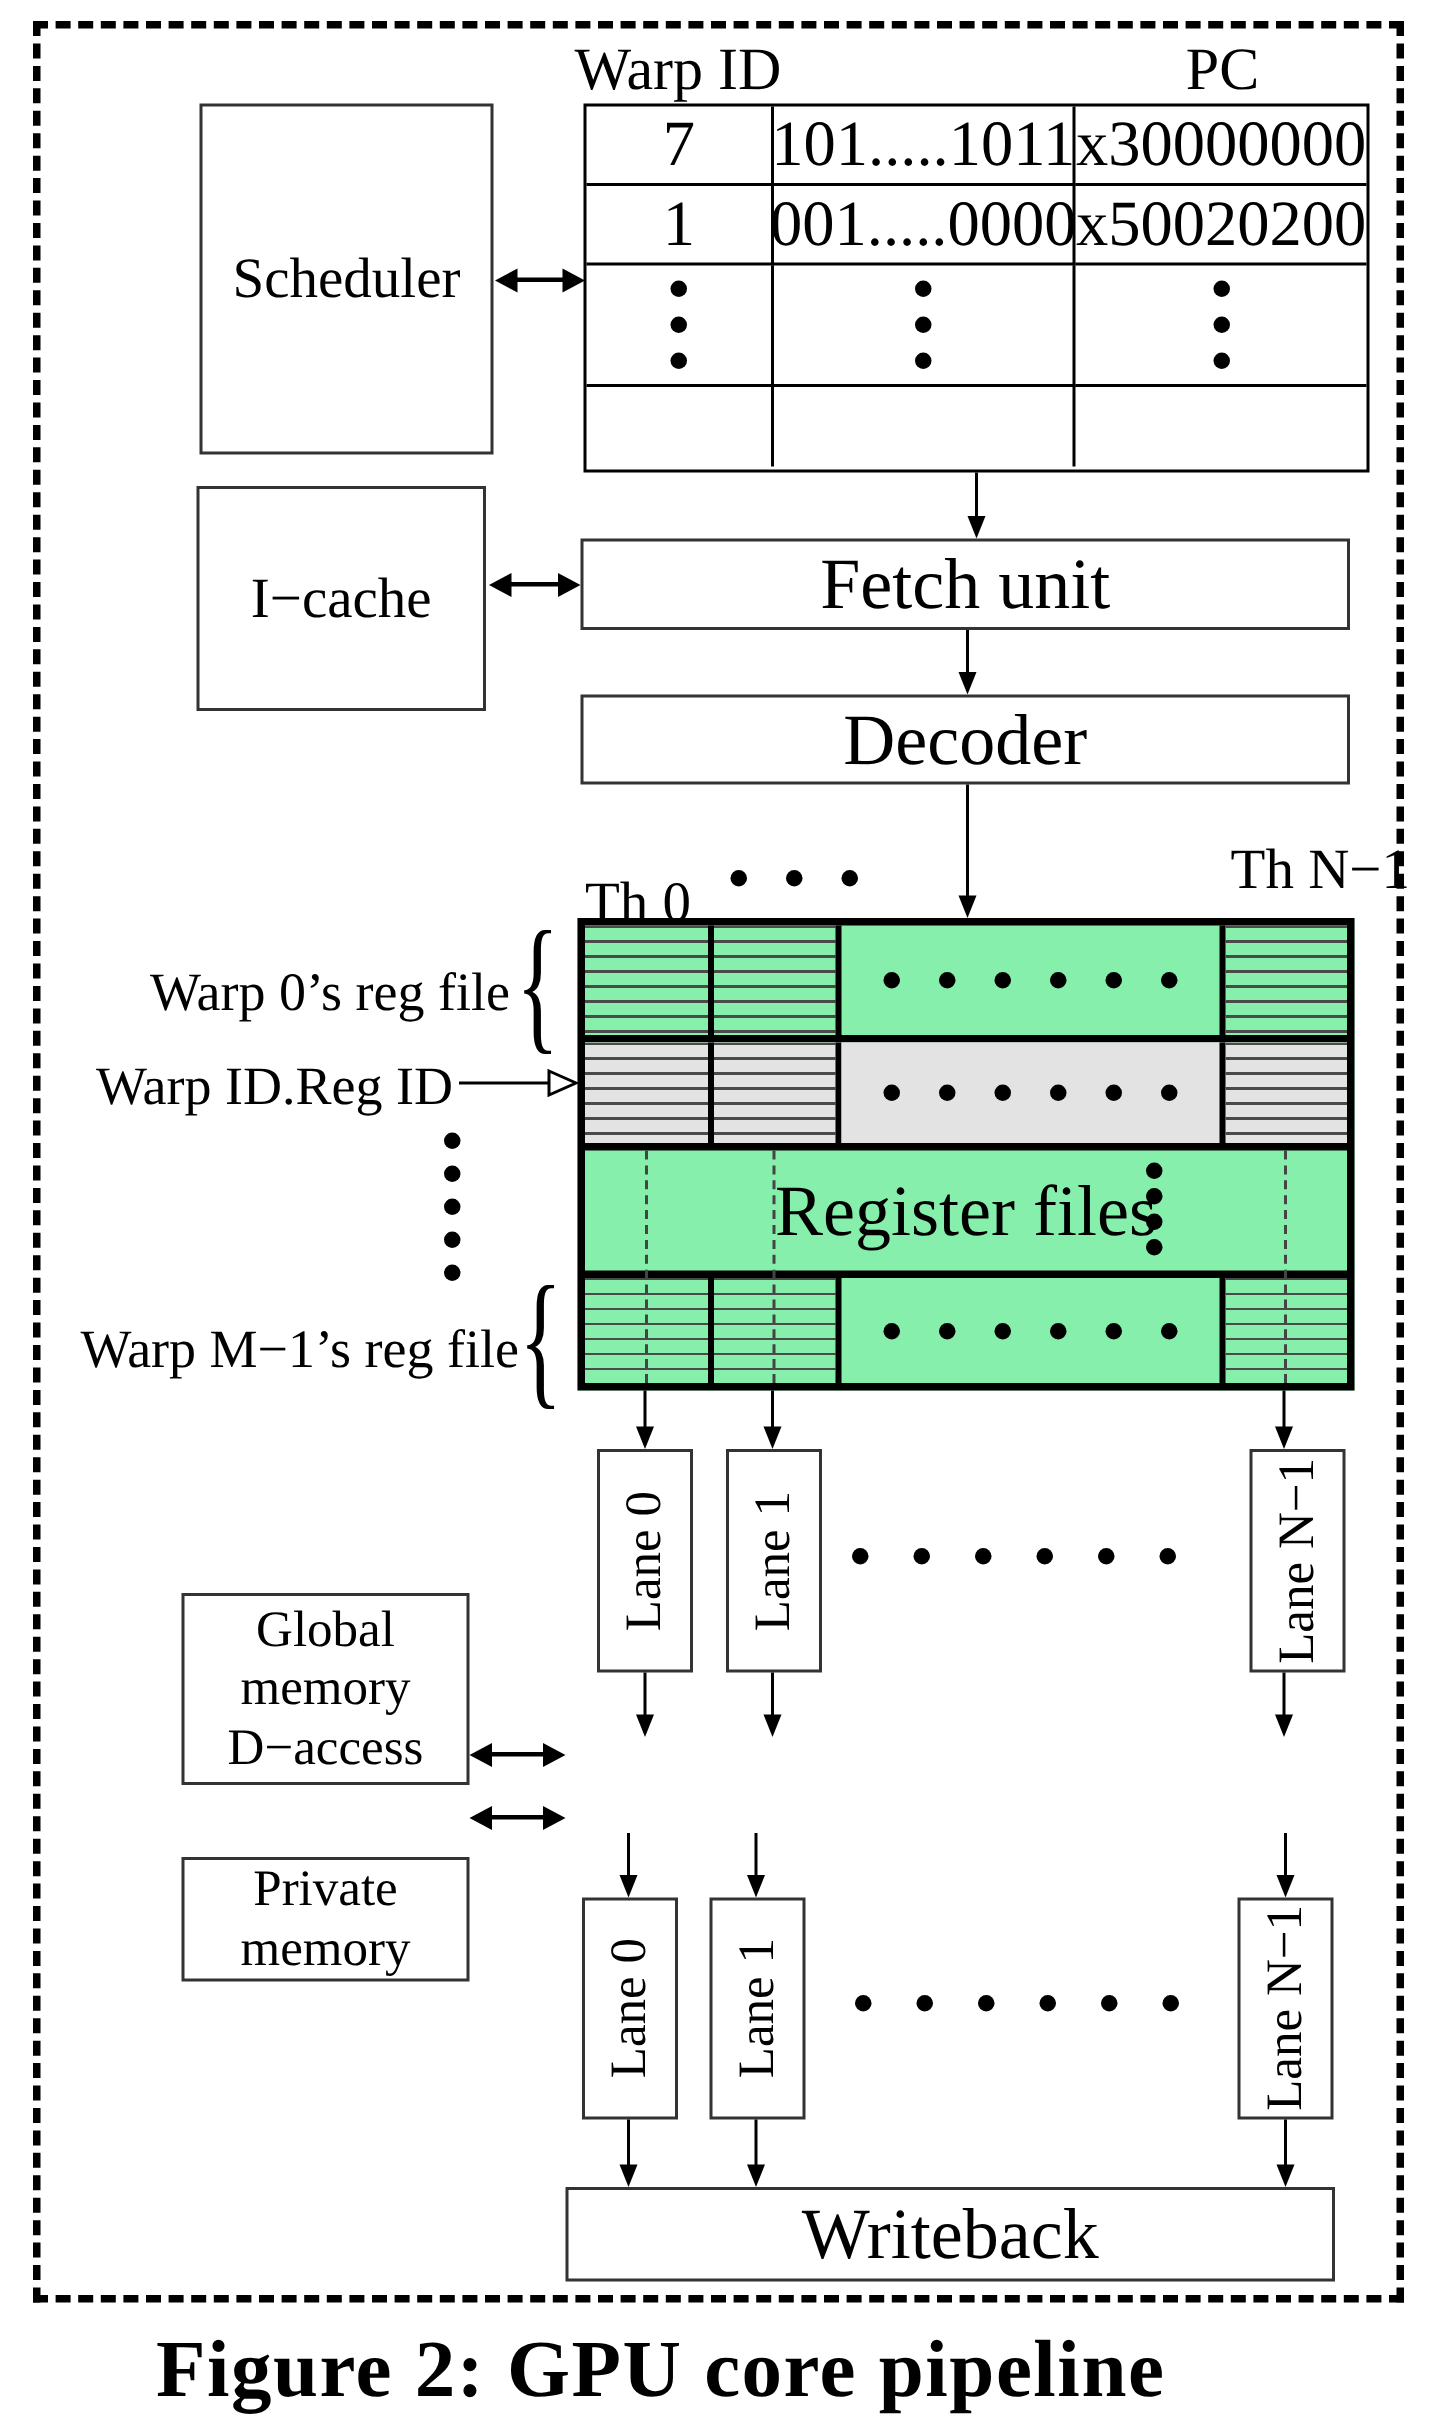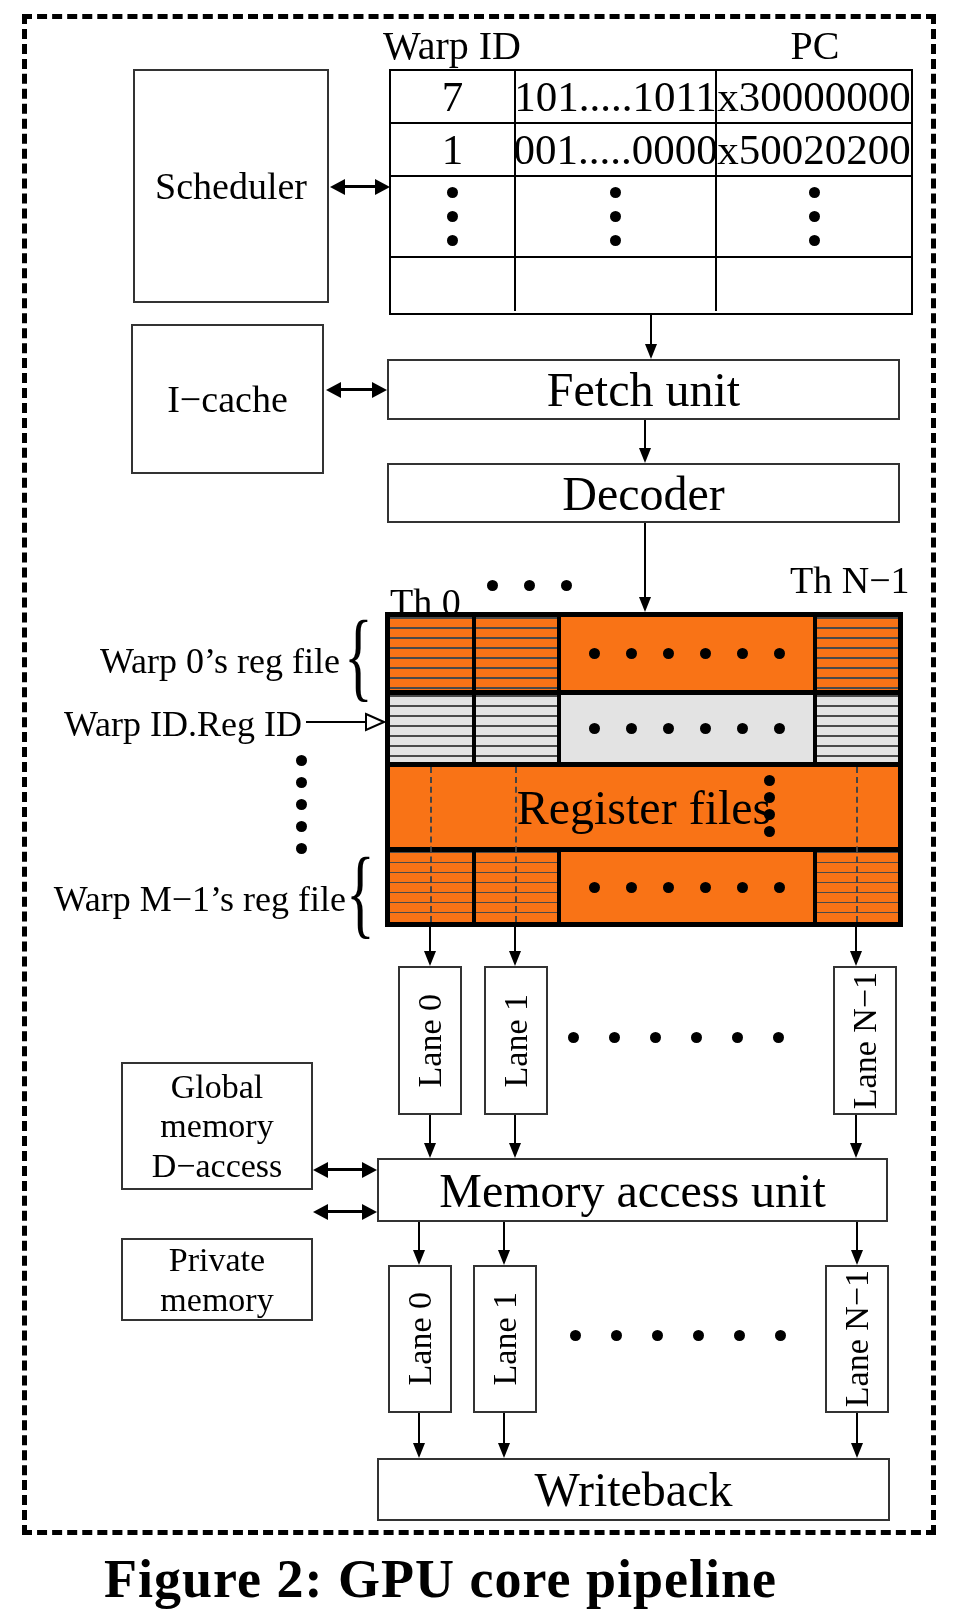--- a/index.html
+++ b/index.html
@@ -17,21 +17,21 @@
   .wtable{left:389px;top:69px;width:524px;height:246px;border:2px solid #000;box-sizing:border-box;
           display:grid;grid-template-columns:125px 201px 194px;grid-template-rows:53px 53px 81px 53px;}
   .wtable .cell{border-right:2px solid #000;border-bottom:2px solid #000;display:flex;
                 align-items:center;justify-content:center;font-size:43px;}
   .wtable .cell.last-col{border-right:none;}
   .wtable .cell.last-row{border-bottom:none;}
   
   .thead{top:22px;width:210px;text-align:center;font-size:40px;}
   
   .regblock{left:385px;top:612px;width:518px;height:315px;border:5px solid #000;
-            box-sizing:border-box;background:#f97316;}
+            box-sizing:border-box;background:#86efac;}
   .rf-band{display:flex;width:100%;}
   .hdiv{height:5px;background:#000;width:100%;}
   .vdiv{width:4px;background:#000;align-self:stretch;}
   .hatch{background-image:repeating-linear-gradient(to bottom,#4a4a4a 0 1.5px,transparent 1.5px 10px);}
   .c1{width:82px;} .c2{width:82px;} .cm{width:253px;display:flex;align-items:center;justify-content:center;}
   .c3{width:81px;}
   .grayband{background-color:#e3e3e3;}
   .grayband .cm{background-color:#e3e3e3;}
   .dashline{position:absolute;top:150px;height:155px;width:0;border-left:2px dashed #444;}
   
@@ -145,21 +145,21 @@
     <div class="shaft"></div>
       <div class="head"></div>
   </div>
 
   <div class="abs lbl38" style="left:390px;top:580px;text-align:right;">Th 0</div>
   <div class="abs dots-h gap26" style="left:487px;top:580px;">
       <span class="dot"></span>
       <span class="dot"></span>
       <span class="dot"></span>
     </div>
-  <div class="abs lbl38" style="left:790px;top:558px;width:150px;text-align:left;">Th N−1</div>
+  <div class="abs lbl38" style="left:790px;top:558px;width:150px;text-align:right;">Th N−1</div>
 
   <div class="abs regblock">
     <div class="rf-band" style="height:73px;">
       <div class="c1 hatch"></div>
         <div class="vdiv"></div>
       <div class="c2 hatch"></div>
         <div class="vdiv"></div>
       <div class="cm">
           <span class="dots-h gap26">
             <span class="dot"></span>
@@ -305,23 +305,20 @@
     <div class="shaft"></div>
       <div class="hl"></div>
       <div class="hr"></div>
   </div>
   <div class="darrow" style="left:313px;top:1204px;width:64px;">
     <div class="shaft"></div>
       <div class="hl"></div>
       <div class="hr"></div>
   </div>
 
-  <div class="abs box lbl40" style="left:377px;top:1158px;width:511px;height:64px;">
-    <span>Memory access unit</span>
-  </div>
 
   <div class="arrow-v" style="left:413px;top:1222px;height:43px;">
       <div class="shaft"></div>
       <div class="head"></div>
     </div>
   <div class="arrow-v" style="left:498px;top:1222px;height:43px;">
       <div class="shaft"></div>
       <div class="head"></div>
     </div>
   <div class="arrow-v" style="left:851px;top:1222px;height:43px;">

